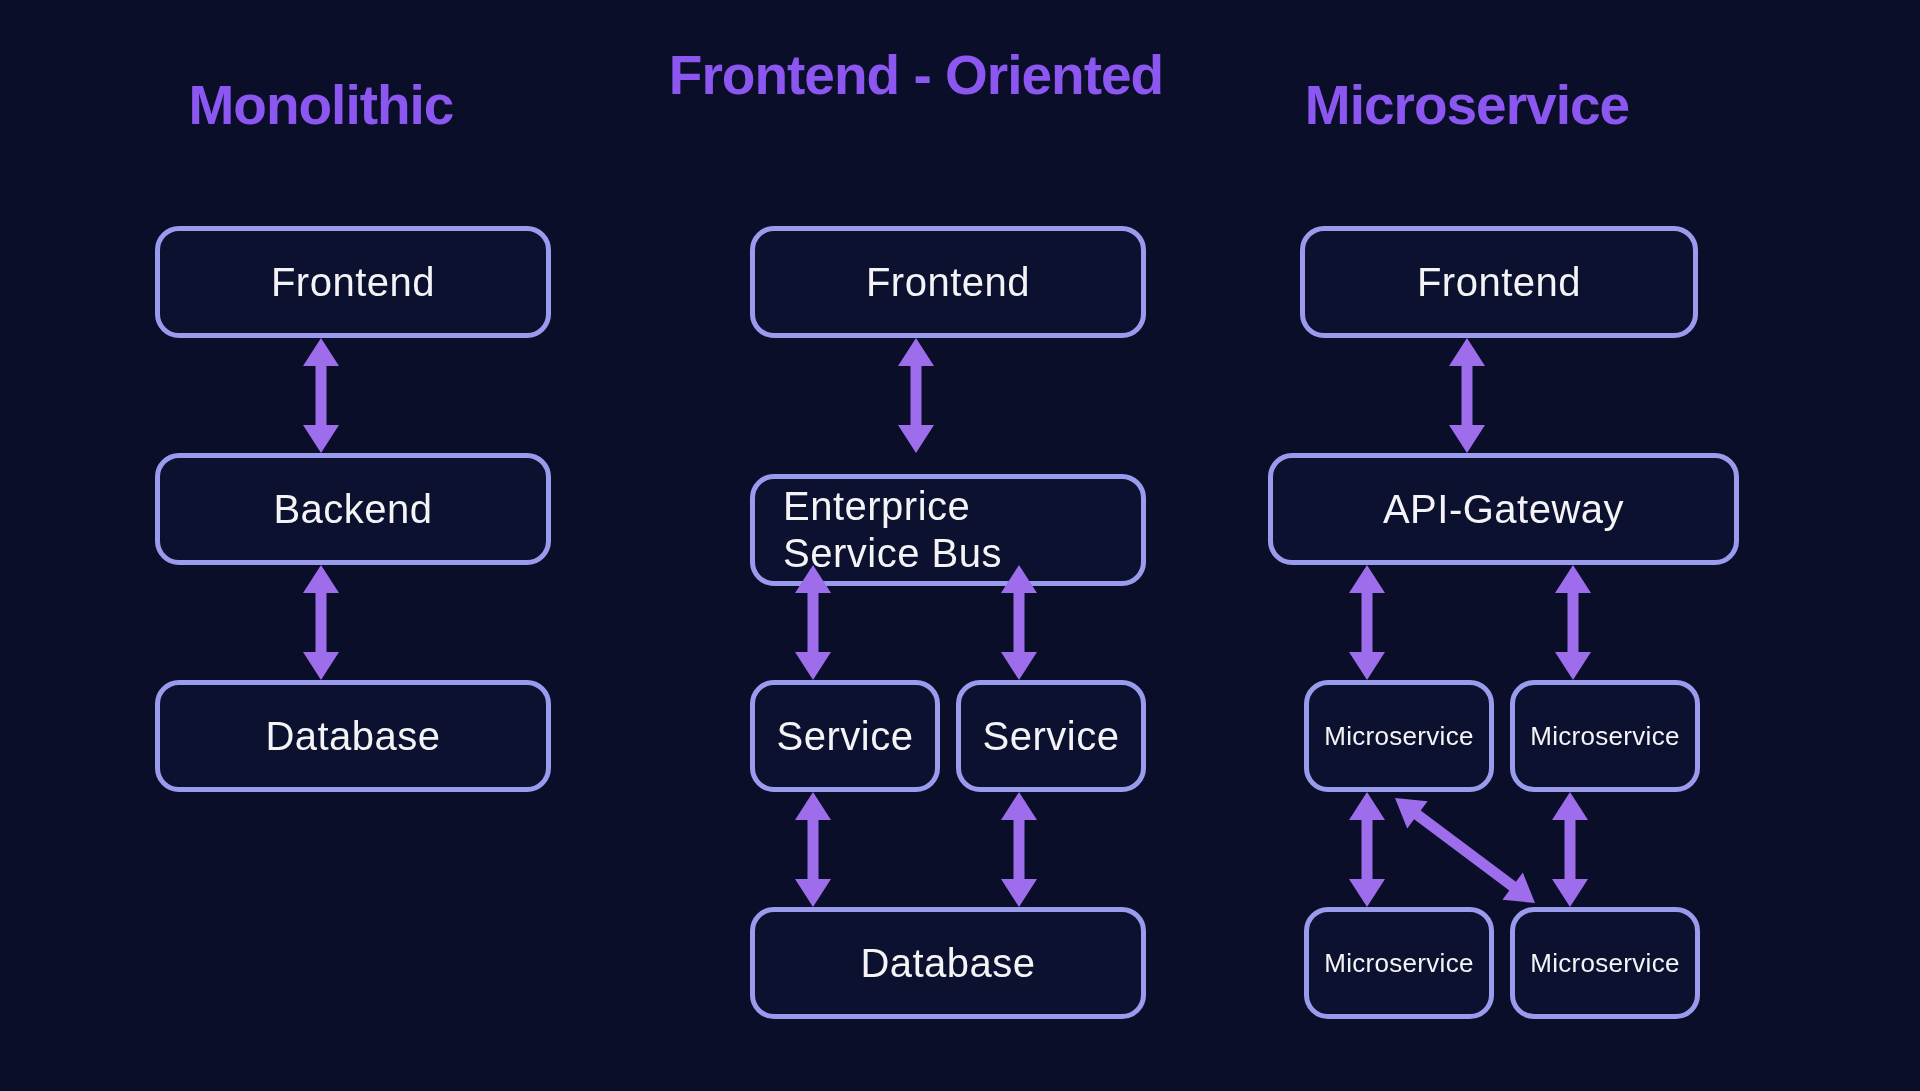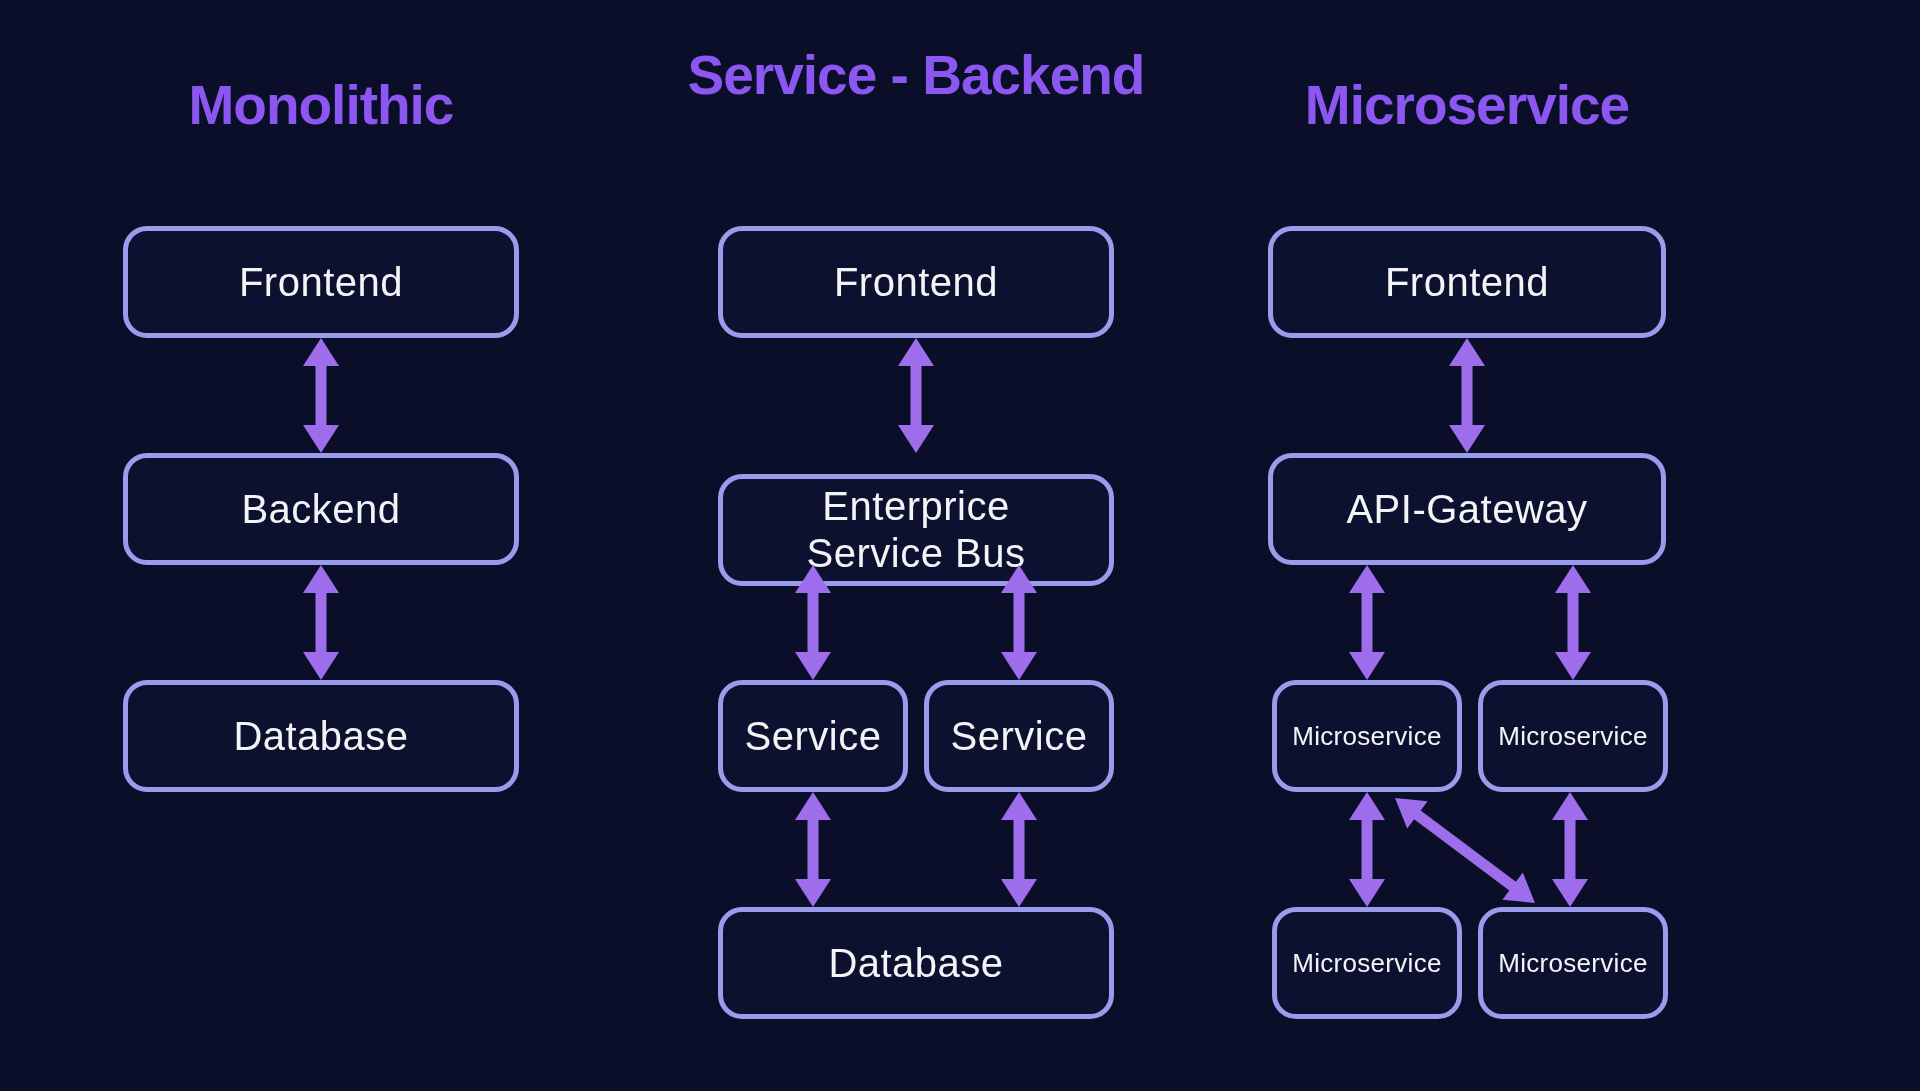--- a/index.html
+++ b/index.html
@@ -38,22 +38,23 @@
 
   .box {
     position: absolute;
     height: 112px;
     border: 5px solid var(--box-border);
     border-radius: 24px;
     background: var(--box-fill);
     display: flex;
     align-items: center;
     justify-content: center;
-    text-align: center;
+    text-align: left;
     color: var(--box-text);
+    margin-left: 32px;
   }
   .box .box-label {
     font-size: 40px;
     font-weight: 500;
     letter-spacing: 0.5px;
     line-height: 47px;
     padding: 0 28px;
   }
   .box.small .box-label {
     font-size: 26px;
@@ -68,21 +69,21 @@
 
   
   #b-s1 { left: 718px; top: 226px; width: 396px; }
   #b-s2 { left: 718px; top: 474px; width: 396px; }
   #b-s3 { left: 718px; top: 680px; width: 190px; }
   #b-s4 { left: 924px; top: 680px; width: 190px; }
   #b-s5 { left: 718px; top: 907px; width: 396px; }
 
   
   #b-ms1 { left: 1268px; top: 226px; width: 398px; }
-  #b-ms2 { left: 1268px; top: 453px; width: 398px; }
+  #b-ms2 { left: 1236px; top: 453px; width: 471px; }
   #b-ms3 { left: 1272px; top: 680px; width: 190px; }
   #b-ms4 { left: 1478px; top: 680px; width: 190px; }
   #b-ms5 { left: 1272px; top: 907px; width: 190px; }
   #b-ms6 { left: 1478px; top: 907px; width: 190px; }
 
   .varrow {
     position: absolute;
     width: 40px;
     height: 115px;
     color: var(--arrow);
@@ -111,21 +112,21 @@
 </style>
 </head>
 <body>
 
 <div id="stage">
 
   <div class="col-title" id="title-mono">
     <div>Monolithic</div>
   </div>
   <div class="col-title" id="title-soa">
-    <div>Service - Backend</div>
+    <div>Frontend - Oriented</div>
   </div>
   <div class="col-title" id="title-micro">
     <div>Microservice</div>
   </div>
 
   <div class="box" id="b-m1">
     <span class="box-label">Frontend</span>
   </div>
   <div class="box" id="b-m2">
     <span class="box-label">Backend</span>

